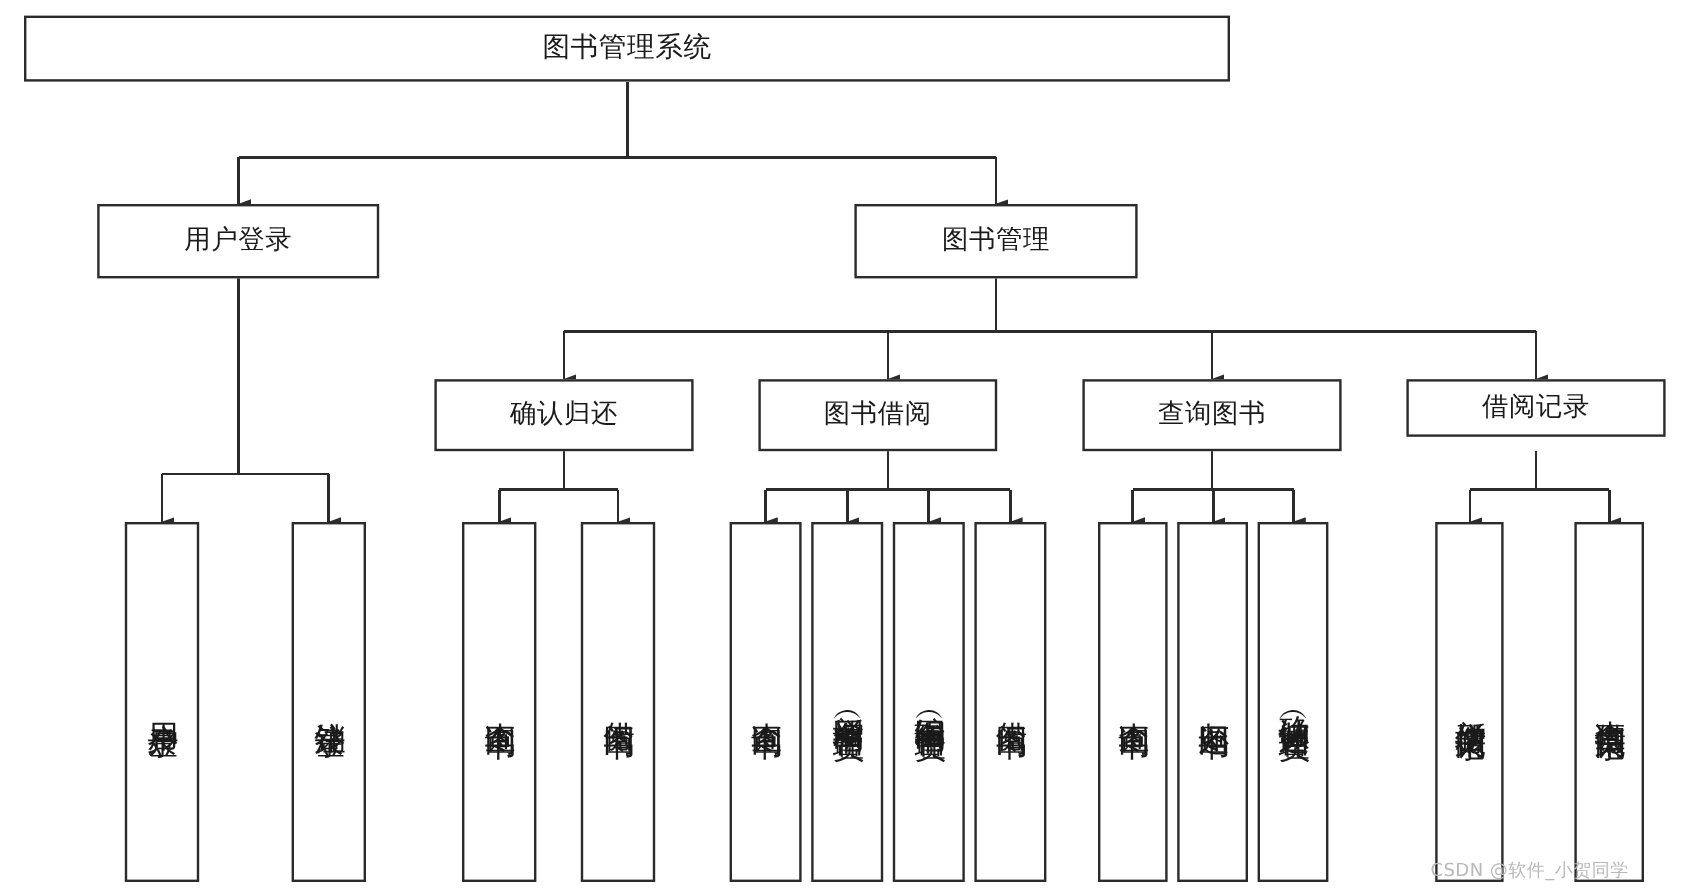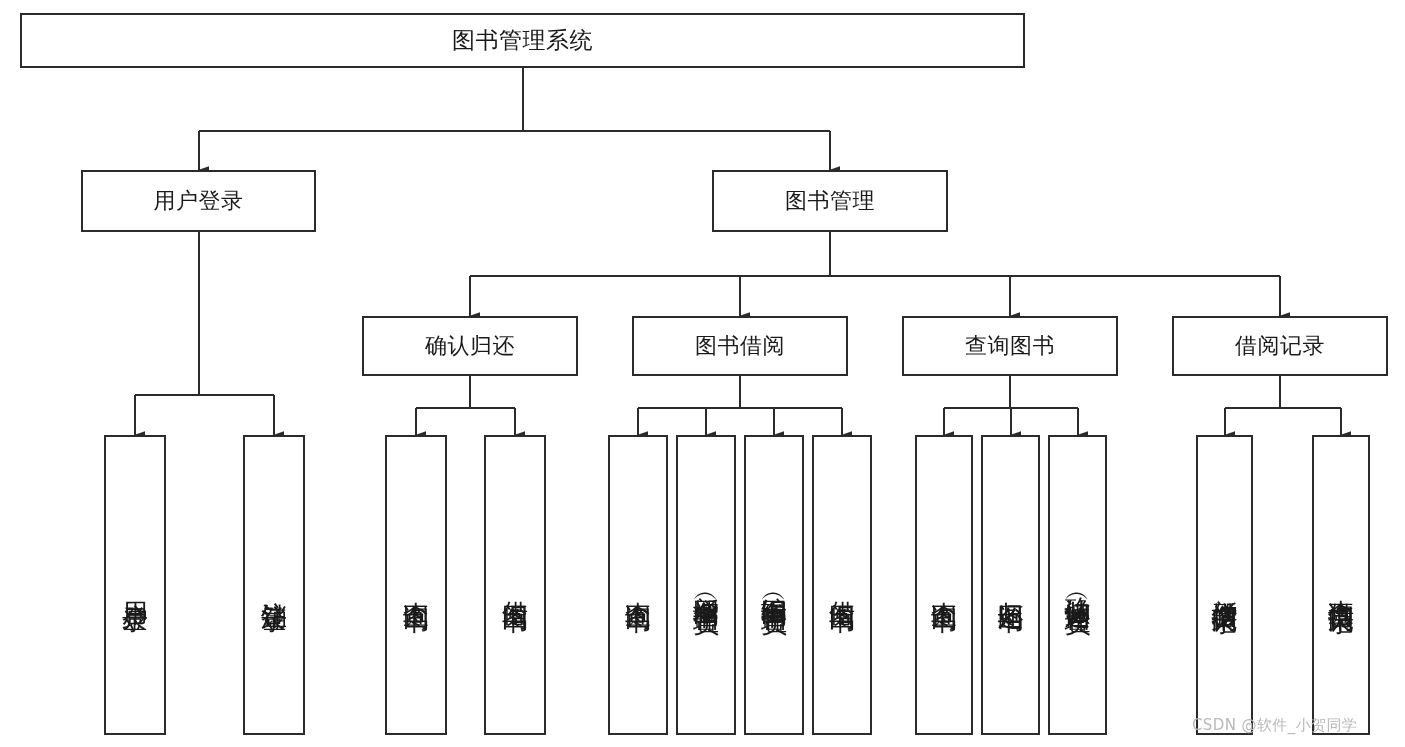--- a/index.html
+++ b/index.html
@@ -126,27 +126,27 @@
       </div>
       <div class="node horizontal" style="left: 81px; top: 170px; width: 235px; height: 62px;">
         <span class="label">用户登录</span>
       </div>
       <div class="node horizontal" style="left: 712px; top: 170px; width: 236px; height: 62px;">
         <span class="label">图书管理</span>
       </div>
       <div class="node horizontal" style="left: 362px; top: 316px; width: 216px; height: 60px;">
         <span class="label">确认归还</span>
       </div>
-      <div class="node horizontal" style="left: 632px; top: 316px; width: 216px; height: 60px;">
+      <div class="node horizontal" style="left: 632px; top: 316px; width: 199px; height: 60px;">
         <span class="label">图书借阅</span>
       </div>
       <div class="node horizontal" style="left: 902px; top: 316px; width: 216px; height: 60px;">
         <span class="label">查询图书</span>
       </div>
-      <div class="node horizontal" style="left: 1172px; top: 316px; width: 216px; height: 60px;">
+      <div class="node horizontal" style="left: 1172px; top: 316px; width: 216px; height: 48px;">
         <span class="label">借阅记录</span>
       </div>
       <div class="node vertical" style="left: 104px; top: 435px; width: 62px; height: 300px;">
         <span class="label">用户登录</span>
       </div>
       <div class="node vertical" style="left: 243px; top: 435px; width: 62px; height: 300px;">
         <span class="label">注销登录</span>
       </div>
       <div class="node vertical" style="left: 385px; top: 435px; width: 62px; height: 300px;">
         <span class="label">查询图书</span>

